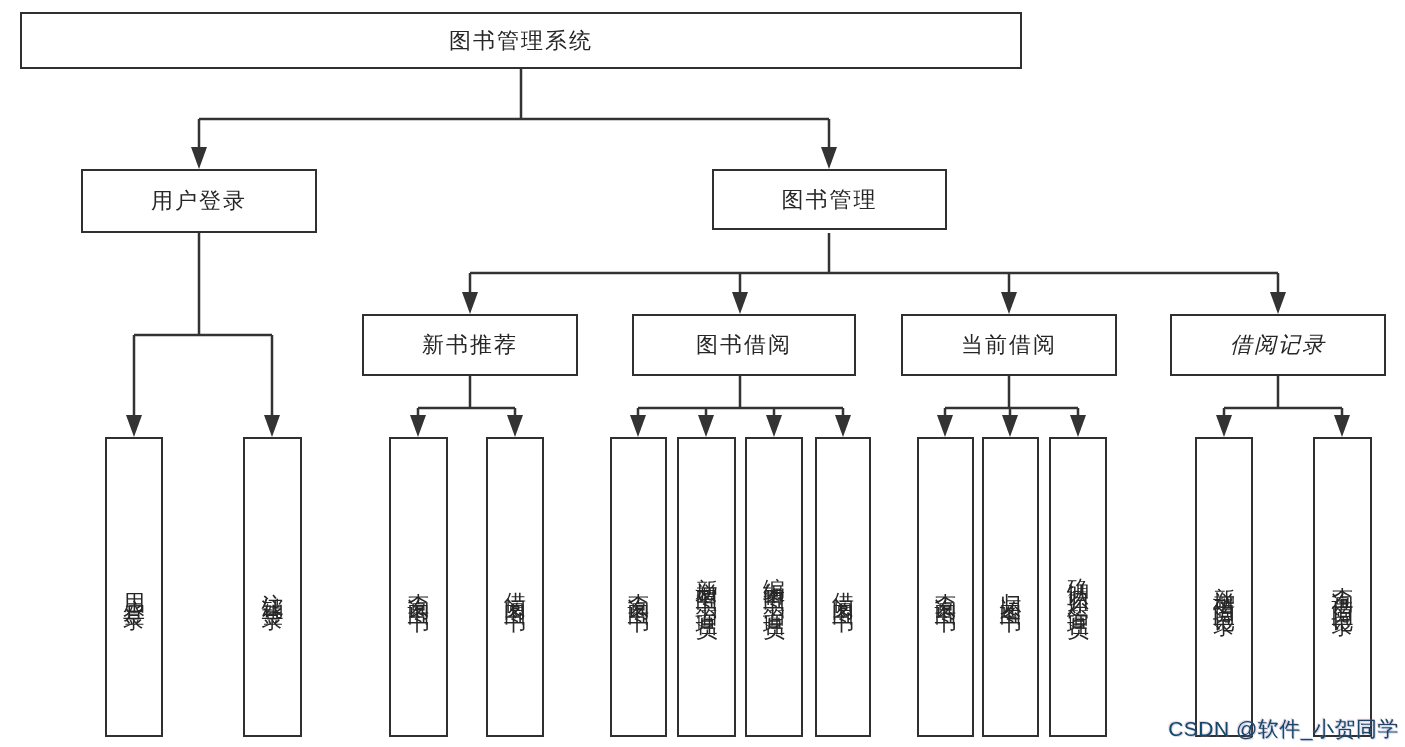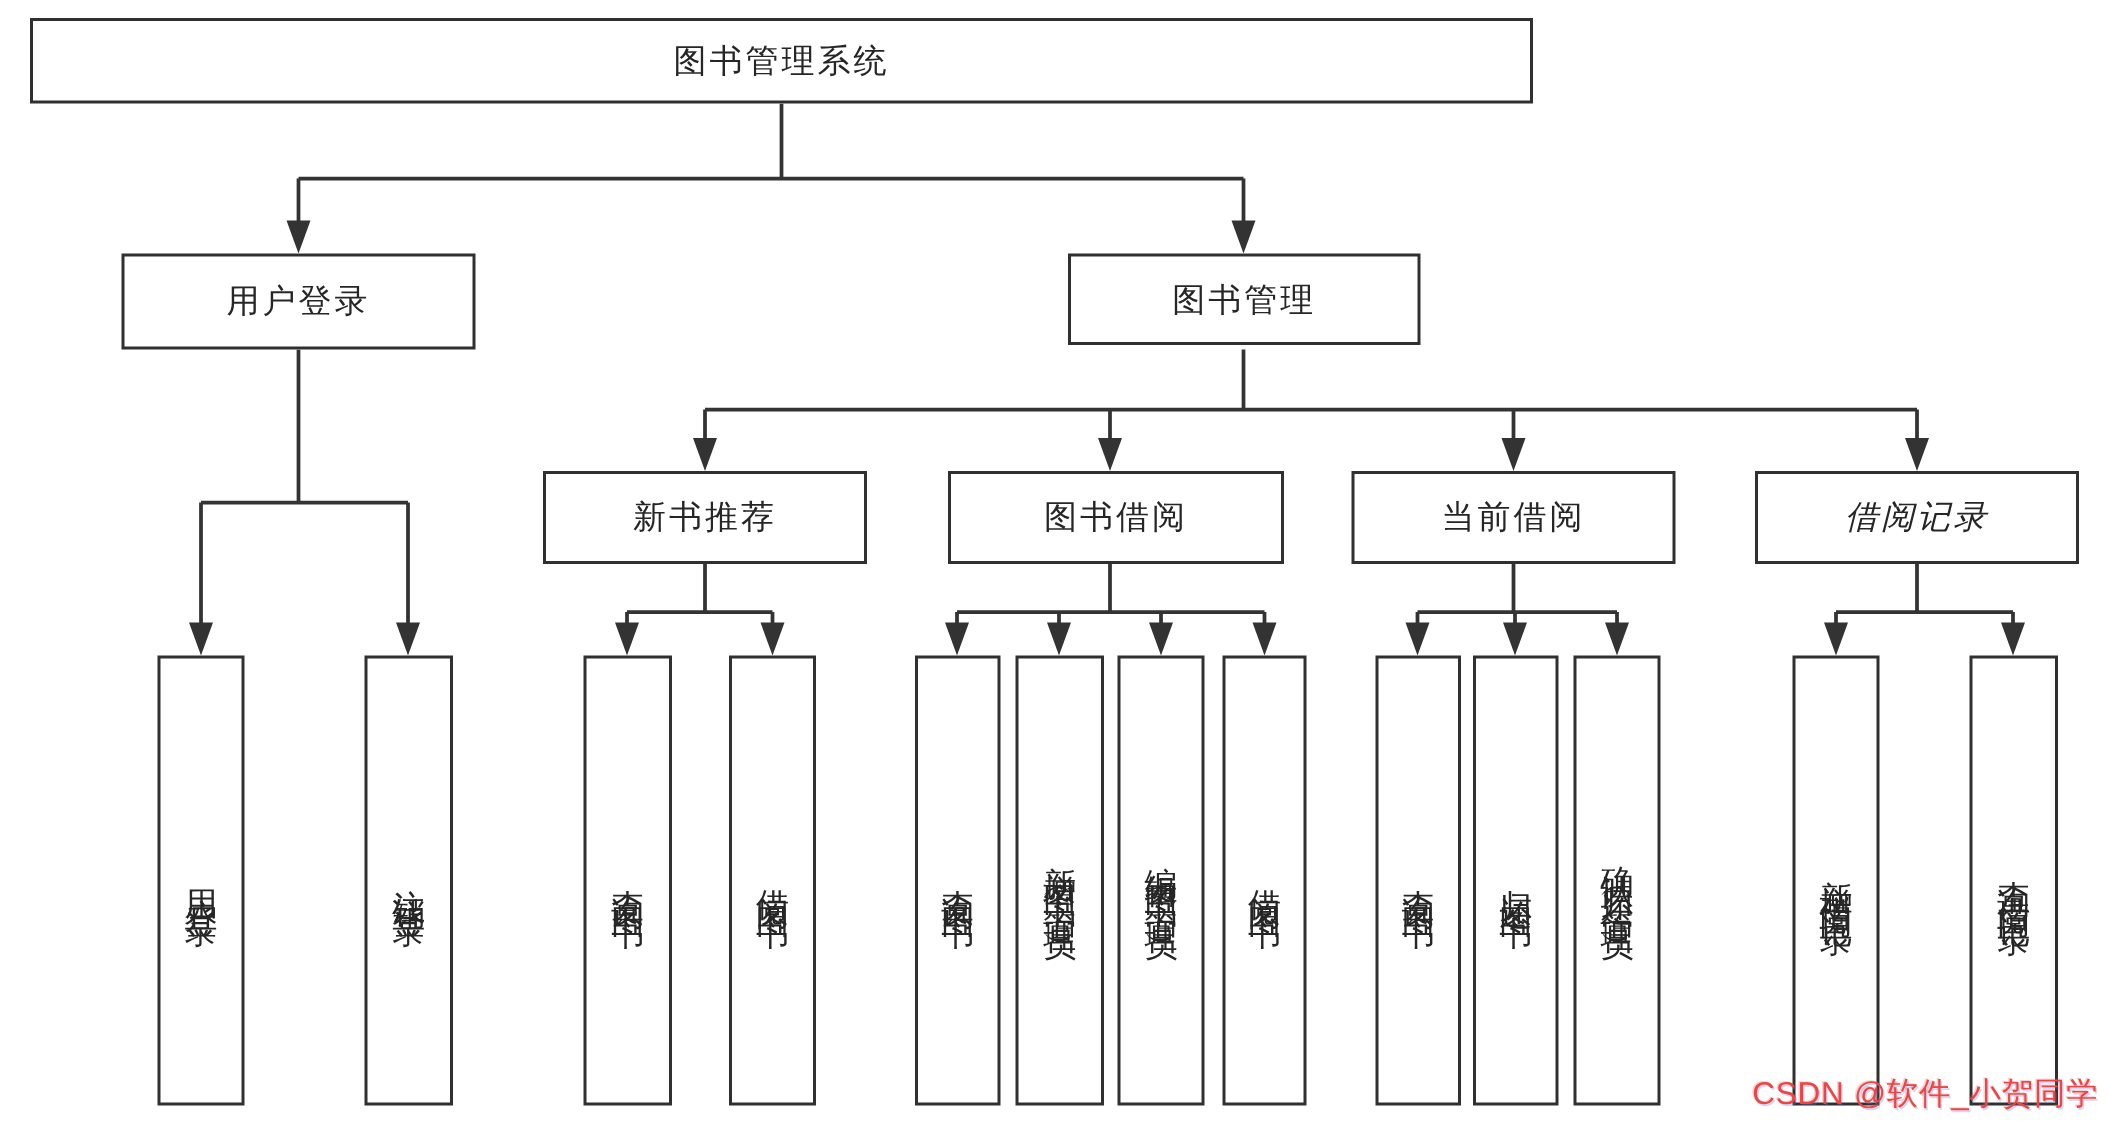--- a/index.html
+++ b/index.html
@@ -43,21 +43,21 @@
     font-size: 22px;
     letter-spacing: 6px;
     line-height: 1;
     color: #262626;
   }
   .watermark {
     position: absolute;
     right: 6px;
     bottom: 4px;
     font-size: 21px;
-    color: #ef4444;
+    color: #0c4a6e;
     letter-spacing: 0.5px;
     white-space: nowrap;
     text-shadow: -1px -1px 0 rgba(228, 100, 100, 0.30), 1px 1px 0 rgba(100, 130, 228, 0.30);
     z-index: 5;
   }
 </style>
 </head>
 <body>
 
 <div class="canvas">

